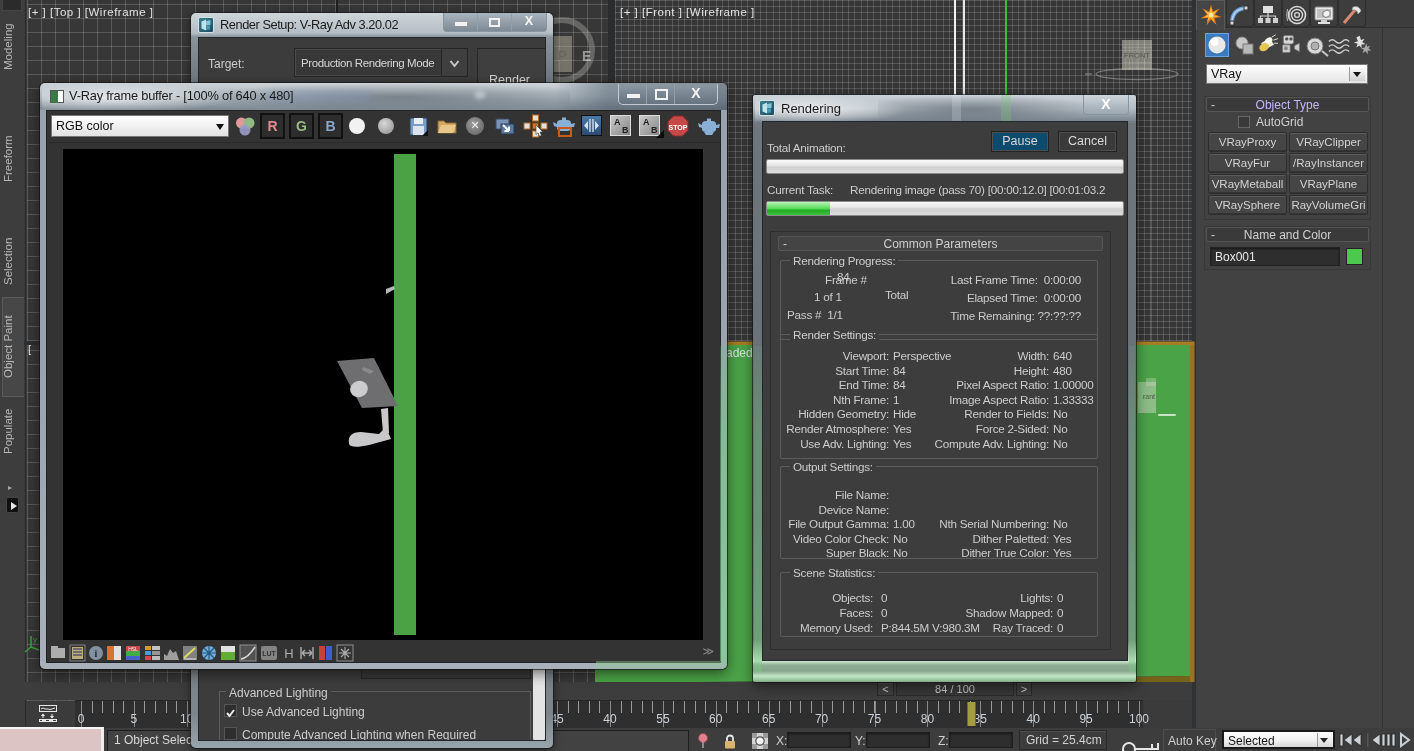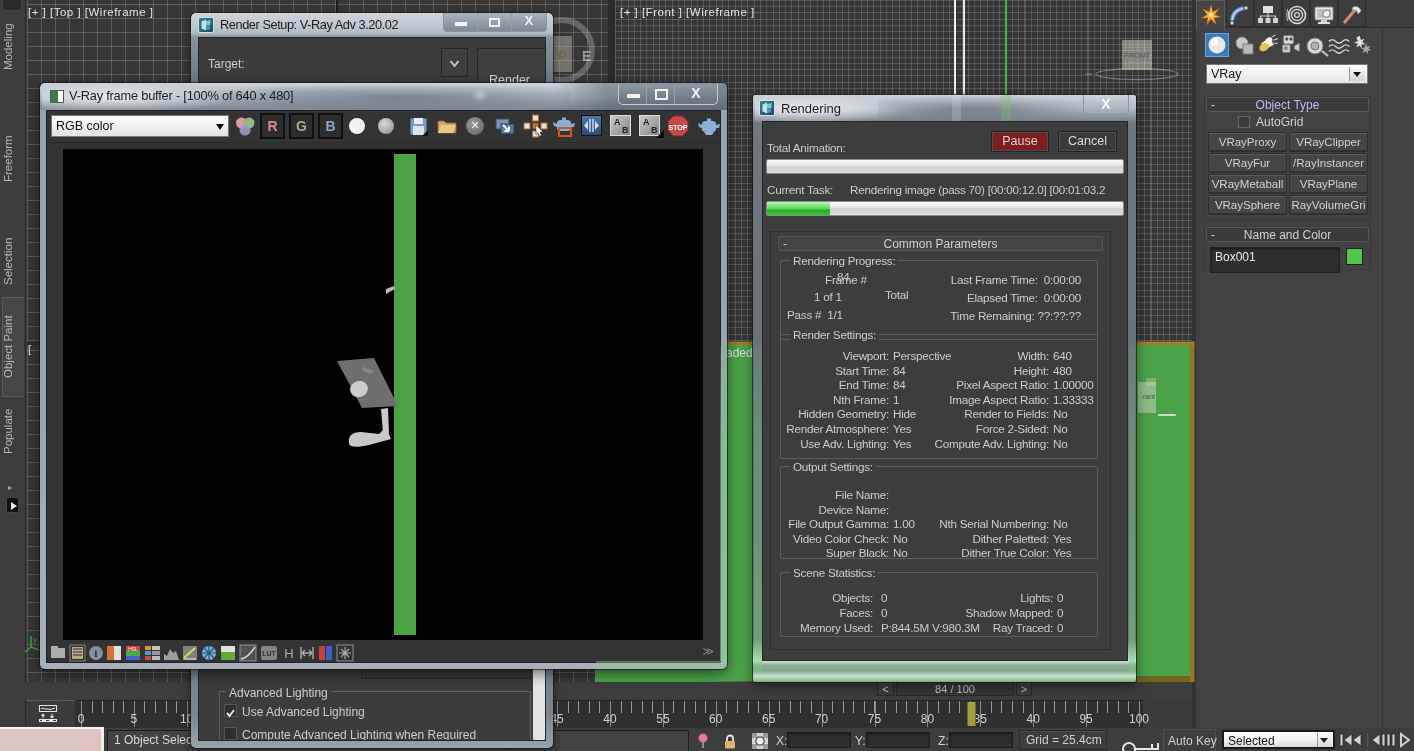--- a/index.html
+++ b/index.html
@@ -251,20 +251,23 @@
           <div class="abs" style="left:11px;top:9px;width:12px;height:3.5px;background:#f2f2f2;"></div>
         </div>
       <div style="width:34px;border-right:1px solid #93a0ab;position:relative;">
           <div class="abs" style="left:11px;top:5px;width:11px;height:9px;border:2px solid #f2f2f2;"></div>
         </div>
       <div style="width:34px;position:relative;color:#f5f5f5;font-weight:bold;font-size:12.5px;text-align:center;line-height:17px;">X</div>
     </div>
 
     <div class="abs" style="left:7px;top:24px;width:348px;height:704px;background:#3c3c3c;border:1px solid #23272a;overflow:hidden;">
       <div class="abs" style="left:9px;top:19px;color:#cccccc;font-size:12px;">Target:</div>
+      <div class="abs" style="left:95px;top:10px;width:174px;height:29px;background:#383838;border:1px solid #262626;box-shadow:inset 0 0 0 1px #4a4a4a;">
+        <div class="abs" style="left:6px;top:8px;color:#d6d6d6;font-size:11.5px;letter-spacing:-0.4px;white-space:nowrap;">Production Rendering Mode</div>
+      </div>
       <div class="abs" style="left:242px;top:10px;width:27px;height:29px;background:#3f3f3f;border:1px solid #262626;">
         <svg width="25" height="27" viewBox="0 0 25 27">
             <path d="M8.5 12 L12.5 17 L16.5 12" fill="none" stroke="#c8c8c8" stroke-width="2"></path>
           </svg>
       </div>
       <div class="abs" style="left:278px;top:10px;width:69px;height:55px;background:#3f3f3f;border:1px solid #262626;">
         <div class="abs" style="left:11px;top:24px;color:#d6d6d6;font-size:12.5px;">Render</div>
       </div>
 
       <div class="abs" style="left:162px;top:600px;width:170px;height:41px;background:#383838;border:1px solid #262626;"></div>
@@ -500,21 +503,21 @@
         </svg>
     </div>
     <div class="abs" style="left:28px;top:6px;color:#1b1b1b;font-size:13px;">Rendering</div>
 
     <div class="abs" style="left:330px;top:0px;width:46px;height:20px;background:linear-gradient(#cfd6db,#9aa6b0);border:1px solid #8795a0;border-top:none;border-radius:0 0 4px 4px;">
       <div style="color:#fff;font-weight:bold;font-size:14px;text-align:center;line-height:18px;">X</div>
     </div>
 
     <div class="abs" style="left:9px;top:26px;width:366px;height:540px;background:#3d3d3d;border:1px solid #22272b;">
       <div class="rlab" style="left:4px;top:19px;">Total Animation:</div>
-      <div class="abs" style="left:228px;top:9px;width:58px;height:21px;background:#7f1d1d;border:1px solid #222;box-shadow:inset 0 0 0 1px #4e4e4e;color:#d8d8d8;font-size:12.5px;text-align:center;line-height:19px;">Pause</div>
+      <div class="abs" style="left:228px;top:9px;width:58px;height:21px;background:#0c4a6e;border:1px solid #222;box-shadow:inset 0 0 0 1px #4e4e4e;color:#d8d8d8;font-size:12.5px;text-align:center;line-height:19px;">Pause</div>
       <div class="abs" style="left:295px;top:9px;width:59px;height:21px;background:#3a3a3a;border:1px solid #222;box-shadow:inset 0 0 0 1px #4e4e4e;color:#d8d8d8;font-size:12.5px;text-align:center;line-height:19px;">Cancel</div>
 
       <div class="abs" style="left:3px;top:37px;width:358px;height:15px;border:1px solid #8a8a8a;border-radius:2px;background:linear-gradient(180deg,#fbfbfb,#e3e3e3 45%,#cfcfcf 55%,#dedede);"></div>
       <div class="rlab" style="left:4px;top:61px;">Current Task:</div>
       <div class="rlab" style="left:87px;top:61px;">Rendering image (pass 70) [00:00:12.0] [00:01:03.2</div>
 
       <div class="abs" style="left:3px;top:79px;width:358px;height:15px;border:1px solid #8a8a8a;border-radius:2px;background:linear-gradient(180deg,#fbfbfb,#e3e3e3 45%,#cfcfcf 55%,#dedede);overflow:hidden;">
         <div class="abs" style="left:0;top:0;width:63px;height:15px;background:linear-gradient(180deg,#b8f5b8,#58d858 45%,#1fae1f 55%,#4cc94c);"></div>
       </div>
 
@@ -718,21 +721,21 @@
     <div class="cpbtn" style="left:93px;top:174px;width:79px;height:20px;">VRayPlane</div>
     <div class="cpbtn" style="left:12px;top:195px;width:79px;height:20px;">VRaySphere</div>
     <div class="cpbtn" style="left:93px;top:195px;width:79px;height:20px;">RayVolumeGri</div>
     <div class="abs" style="left:186px;top:28px;width:1px;height:700px;background:#333333;"></div>
 
     <div class="abs" style="left:8px;top:226px;width:167px;height:44px;border:1px solid #383838;"></div>
     <div class="abs" style="left:10px;top:227px;width:163px;height:15px;background:#3a3a3a;border:1px solid #555;border-radius:2px;">
       <div class="abs" style="left:4px;top:0;color:#ccc;font-size:12px;line-height:14px;">-</div>
       <div style="color:#d0d0d0;font-size:12px;text-align:center;line-height:14px;">Name and Color</div>
     </div>
-    <div class="abs" style="left:14px;top:247px;width:130px;height:26px;background:#2e2e2e;border:1px solid #222;box-shadow:inset 0 1px 2px rgba(0,0,0,0.5);">
+    <div class="abs" style="left:14px;top:247px;width:130px;height:19px;background:#2e2e2e;border:1px solid #222;box-shadow:inset 0 1px 2px rgba(0,0,0,0.5);">
       <div class="abs" style="left:4px;top:2px;color:#e8e8e8;font-size:12px;">Box001</div>
     </div>
     <div class="abs" style="left:150px;top:248px;width:17px;height:17px;background:#4cc94c;border:1px solid #222;"></div>
   </div>
 
   <div id="ribbonTabs"></div>
 
 <div class="abs" style="left: 2px; top: 18px; width: 20px; height: 58px; color: rgb(182, 182, 182); font-size: 11.5px; writing-mode: vertical-rl; transform: rotate(180deg); text-align: center; white-space: nowrap;">Modeling</div>
     <div class="abs" style="left: 2px; top: 130px; width: 20px; height: 58px; color: rgb(182, 182, 182); font-size: 11.5px; writing-mode: vertical-rl; transform: rotate(180deg); text-align: center; white-space: nowrap;">Freeform</div>
     <div class="abs" style="left: 2px; top: 232px; width: 20px; height: 58px; color: rgb(182, 182, 182); font-size: 11.5px; writing-mode: vertical-rl; transform: rotate(180deg); text-align: center; white-space: nowrap;">Selection</div>

